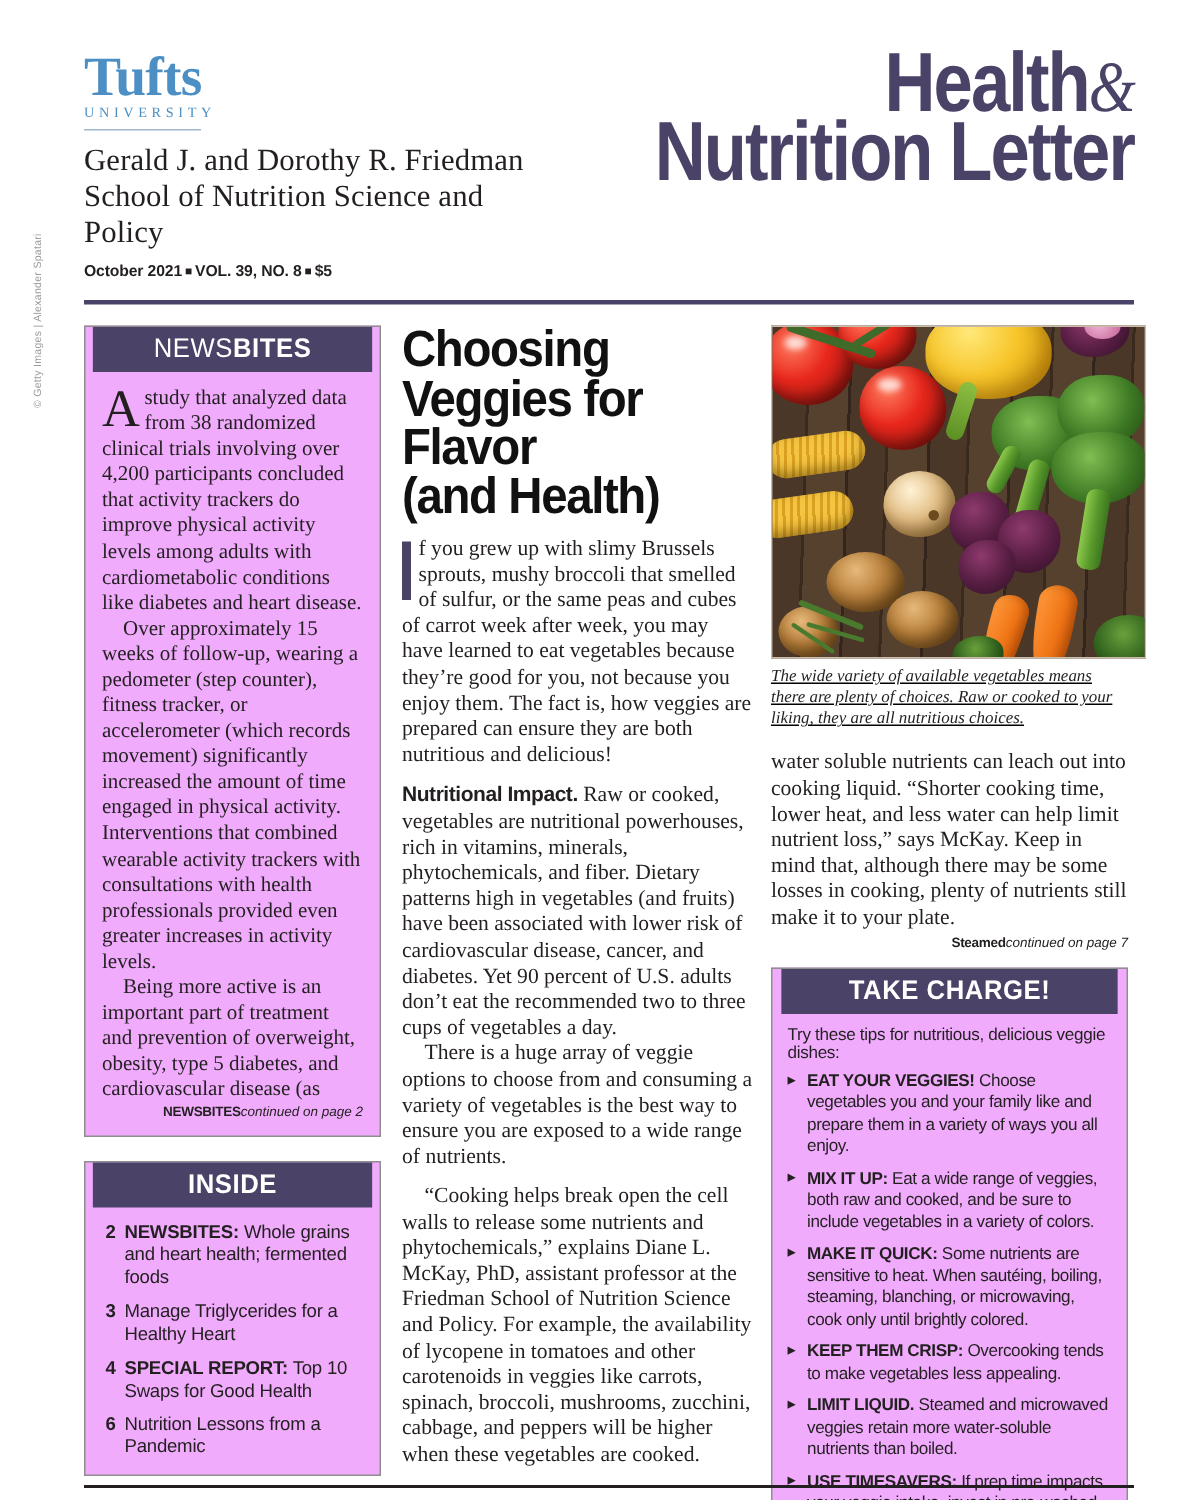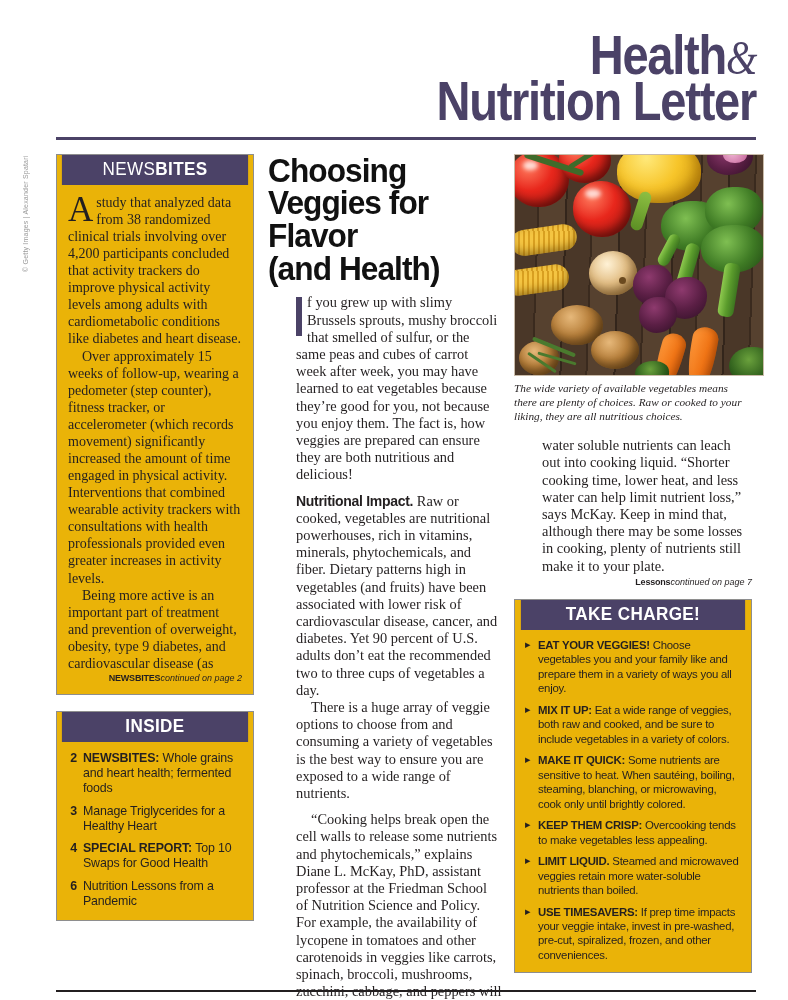--- a/index.html
+++ b/index.html
@@ -122,21 +122,21 @@
     padding: 14px 32px 0 56px;
     gap: 0;
   }
   .col-left { width: 198px; flex: none; }
   .col-mid  { width: 248px; flex: none; padding-left: 14px; }
   .col-right{ width: 250px; flex: none; padding-left: 12px; }
 
   
   .panel {
     border: 1px solid #8e8e8e;
-    background: #eab308;
+    background: #f0abfc;
     margin-bottom: 16px;
   }
   .panel-head {
     background: #4b4267;
     color: #ffffff;
     text-align: center;
     font-family: "Liberation Sans", sans-serif;
     font-weight: bold;
     font-size: 18px;
     letter-spacing: 0.4px;
@@ -223,40 +223,40 @@
     color: #231f20;
     margin-bottom: 16px;
   }
   .body-text {
     font-family: "Liberation Serif", serif;
     font-size: 14.4px;
     line-height: 1.195;
     color: #231f20;
     text-align: left;
   }
-  .body-text p { text-indent: 15px; margin-left: 28px; }
+  .body-text p { text-indent: 15px; }
   .body-text p.noind { text-indent: 0; }
   .initial-bar {
     float: left;
     width: 6px;
     height: 39px;
     background: #4b4267;
     margin: 3px 5px 0 0;
   }
   .subhead {
     font-family: "Liberation Sans", sans-serif;
     font-weight: bold;
     font-size: 14px;
     letter-spacing: -0.3px;
     color: #231f20;
   }
   .gap { height: 9px; }
 
   
-  .photo-wrap { margin-bottom: 0; }
+  .photo-wrap { margin-bottom: 0; text-decoration: underline; }
   .photo {
     width: 250px;
     height: 222px;
     position: relative;
     overflow: hidden;
     background: #5a4434;
     border: 1px solid #c9bba9;
   }
   .caption {
     font-family: "Liberation Serif", serif;
@@ -383,20 +383,29 @@
     height: 2px;
     background: #231f20;
   }
 </style>
 </head>
 <body>
 
 <div class="page">
 
   <div class="masthead">
+    <div class="masthead-left">
+      <div class="tufts-logo">Tufts</div>
+      <div class="tufts-university">UNIVERSITY</div>
+      <div class="tufts-rule"></div>
+      <div class="school-name">Gerald J. and Dorothy R. Friedman School of Nutrition Science and Policy</div>
+      <div class="issue-line">
+        <span>October 2021</span><span class="sq">■</span><span>VOL. 39, NO. 8</span><span class="sq">■</span><span>$5</span>
+      </div>
+    </div>
 
     <div class="masthead-right">
       <div class="mast-title">
         <span>Health</span><span class="amp">&amp;</span>
       </div>
       <div class="mast-title">Nutrition Letter</div>
     </div>
   </div>
   <div class="mast-rule"></div>
 
@@ -407,21 +416,21 @@
     <div class="col-left">
 
       <div class="panel">
         <div class="panel-head">
           <span class="thin">NEWS</span><span>BITES</span>
         </div>
         <div class="panel-body">
           <div class="nb-text">
             <p class="first"><span class="dropcap">A</span><span>study that analyzed data from 38 randomized clinical trials involving over 4,200 participants concluded that activity trackers do improve physical activity levels among adults with cardiometabolic conditions like diabetes and heart disease.</span></p>
             <p>Over approximately 15 weeks of follow-up, wearing a pedometer (step counter), fitness tracker, or accelerometer (which records movement) significantly increased the amount of time engaged in physical activity. Interventions that combined wearable activity trackers with consultations with health professionals provided even greater increases in activity levels.</p>
-            <p>Being more active is an important part of treatment and prevention of overweight, obesity, type 9 diabetes, and cardiovascular disease (as</p>
+            <p>Being more active is an important part of treatment and prevention of overweight, obesity, type 5 diabetes, and cardiovascular disease (as</p>
           </div>
           <div class="contd">
             <b>NEWSBITES</b><i>continued on page 2</i>
           </div>
         </div>
       </div>
 
       <div class="panel">
         <div class="panel-head">INSIDE</div>
         <div class="panel-body">
@@ -513,26 +522,27 @@
           <div class="veg kale" style="left:214px; top:192px; width:44px; height:36px;"></div>
           <div class="veg kale" style="left:120px; top:206px; width:34px; height:24px;"></div>
         </div>
         <div class="caption">The wide variety of available vegetables means there are plenty of choices. Raw or cooked to your liking, they are all nutritious choices.</div>
       </div>
 
       <div class="body-text">
         <p class="noind">water soluble nutrients can leach out into cooking liquid. “Shorter cooking time, lower heat, and less water can help limit nutrient loss,” says McKay. Keep in mind that, although there may be some losses in cooking, plenty of nutrients still make it to your plate.</p>
       </div>
       <div class="contd" style="margin-top:2px;margin-bottom:12px;">
-        <b>Lessons</b><i>continued on page 7</i>
+        <b>Steamed</b><i>continued on page 7</i>
       </div>
 
       <div class="panel" style="margin-bottom:0;">
         <div class="panel-head">TAKE CHARGE!</div>
         <div class="panel-body" style="padding:8px 10px 10px;">
+          <div class="tc-intro">Try these tips for nutritious, delicious veggie dishes:</div>
           <div id="tc-list">
               <div class="tc-item">
                 <span class="tc-bullet">▸</span>
                 <span class="tc-text"><b>EAT YOUR VEGGIES!</b> Choose vegetables you and your family like and prepare them in a variety of ways you all enjoy.</span>
               </div>
               <div class="tc-item">
                 <span class="tc-bullet">▸</span>
                 <span class="tc-text"><b>MIX IT UP:</b> Eat a wide range of veggies, both raw and cooked, and be sure to include vegetables in a variety of colors.</span>
               </div>
               <div class="tc-item">

